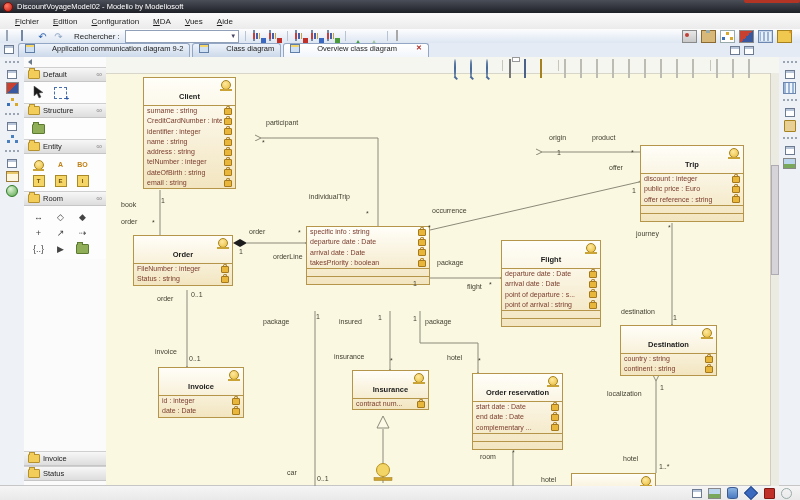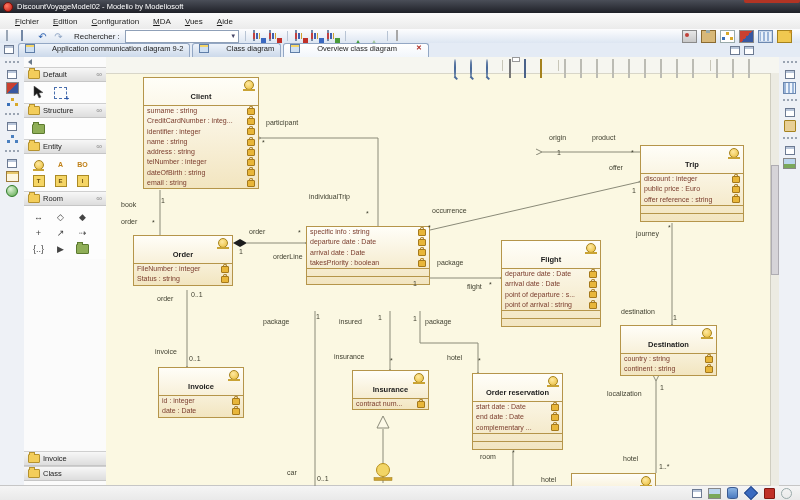--- a/index.html
+++ b/index.html
@@ -323,21 +323,21 @@
           </span>
         </div>
       </div>
     <div class="pal-collapsed" id="pal-collapsed">
         <div class="pal-header">
           <span class="fold-y"></span>
           <span>Invoice</span>
         </div>
         <div class="pal-header">
           <span class="fold-y"></span>
-          <span>Class</span>
+          <span>Status</span>
         </div>
       </div>
   </div>
 
   <div id="canvas">
     <div id="dgm-toolbar">
       <span class="tico"><span class="i-mag"></span></span>
       <span class="tico"><span class="i-mag"></span></span>
       <span class="tico"><span class="i-mag"></span></span>
       <span class="dg-sep"></span>
@@ -383,21 +383,21 @@
           <line x1="277" y1="426" x2="277" y2="372"></line>
           <line x1="407" y1="395" x2="407" y2="429"></line>
         </g>
         <polygon points="127,186 134,182 141,186 134,190" fill="#1c1c1c"></polygon>
         <polygon points="277,359 271,371 283,371" fill="#fdfae8" stroke="#8a8a78"></polygon>
         <g>
           <circle cx="277" cy="413" r="6.5" fill="#f2d565" stroke="#b8901c"></circle>
           <rect x="268" y="420.5" width="18" height="3" fill="#cfa42e" stroke="#a07c1c" stroke-width="0.5"></rect>
         </g>
       </svg>
-    <div class="uml-class" style="left: 37px; top: 20px; width: 116px;">
+    <div class="uml-class" style="left: 37px; top: 20px; width: 93px;">
           <div class="cls-header">
             <span class="cls-icon"></span>
             <div class="cls-name">Client</div>
           </div>
           <div class="cls-attrs">
             <div class="attr-row">
               <span class="attr-text">surname : string</span>
               <span class="lock"></span>
             </div>
             <div class="attr-row">

